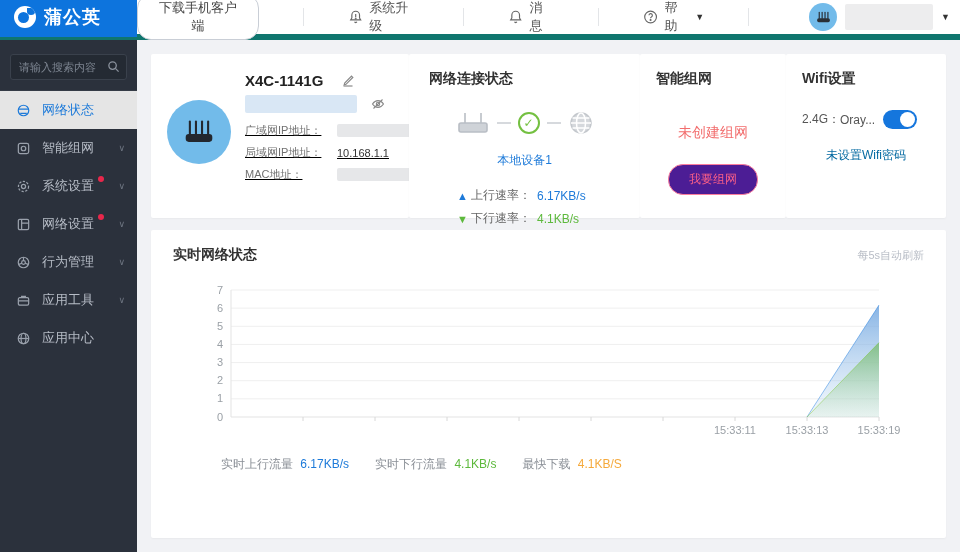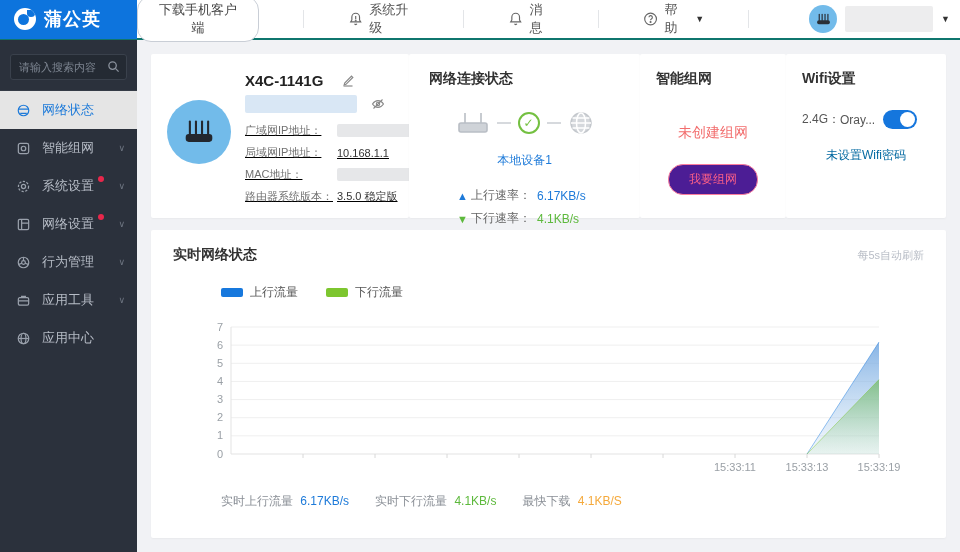--- a/index.html
+++ b/index.html
@@ -1,21 +1,21 @@
 <!DOCTYPE html>
 <html><head>
 <meta charset="utf-8">
 <style>
   * { margin:0; padding:0; box-sizing:border-box; }
   html,body { width:960px; height:552px; overflow:hidden;
     font-family:"Liberation Sans","DejaVu Sans",sans-serif; background:#f1f2f5; }
 
   
   .header { position:absolute; top:0; left:0; right:0; height:40px; background:#fff;
-    border-bottom:2px solid #0f766e; display:flex; align-items:center; z-index:5; }
+    border-bottom:6px solid #0f766e; display:flex; align-items:center; z-index:5; }
   .logo-block { width:137px; height:40px; background:#0d74dd; display:flex;
     align-items:center; padding-left:14px; gap:8px; flex-shrink:0; }
   .logo-mark { width:22px; height:22px; background:#fff; border-radius:50%; position:relative; overflow:hidden; }
   .logo-mark::after { content:""; position:absolute; left:4px; top:6px; width:11px; height:11px;
     background:#0d74dd; border-radius:50%; }
   .logo-mark::before { content:""; position:absolute; right:1px; top:2px; width:8px; height:7px;
     background:#0d74dd; border-radius:0 50% 50% 50%; }
   .logo-text { color:#fff; font-size:18px; font-weight:bold; letter-spacing:1px; }
   .header-right { margin-left:auto; display:flex; align-items:center; height:40px;gap:28px; }
   .hbtn { display:flex; align-items:center; gap:6px; font-size:13px; color:#555; cursor:pointer; }
@@ -280,24 +280,20 @@
             <span class="value-mask"></span>
           </div>
           <div class="info-row">
             <span class="info-label">局域网IP地址：</span>
             <span class="info-value">10.168.1.1</span>
           </div>
           <div class="info-row">
             <span class="info-label">MAC地址：</span>
             <span class="value-mask"></span>
           </div>
-          <div class="info-row">
-            <span class="info-label">路由器系统版本：</span>
-            <span class="info-value">3.5.0 稳定版</span>
-          </div>
         </div>
       </div>
     </div>
 
     <div class="card conn-card">
       <div class="card-title">网络连接状态</div>
       <div class="conn-diagram">
         <svg width="34" height="26" viewBox="0 0 34 26" fill="none" stroke="#b9bec5" stroke-width="1.6">
           <line x1="9" y1="3" x2="9" y2="13"></line>
             <line x1="25" y1="3" x2="25" y2="13"></line>
@@ -342,30 +338,20 @@
         <span class="toggle"></span>
       </div>
       <div class="wifi-warning">未设置Wifi密码</div>
     </div>
   </div>
 
   <div class="card chart-card">
     <div class="chart-head">
       <span class="card-title">实时网络状态</span>
       <span class="refresh-note">每5s自动刷新</span>
-    </div>
-    <div class="legend">
-      <span class="legend-item">
-        <span class="legend-swatch" style="background:#1778dd;"></span>
-        <span>上行流量</span>
-      </span>
-      <span class="legend-item">
-        <span class="legend-swatch" style="background:#7dc62f;"></span>
-        <span>下行流量</span>
-      </span>
     </div>
     <svg id="traffic-chart" width="754" height="172" viewBox="0 0 754 172">
         <defs>
           <linearGradient id="grad0" x1="0" y1="0" x2="0" y2="1">
             <stop offset="0%" stop-color="rgba(113,166,224,0.85)"></stop>
             <stop offset="100%" stop-color="rgba(170,205,238,0.15)"></stop>
           </linearGradient>
           <linearGradient id="grad1" x1="0" y1="0" x2="0" y2="1">
             <stop offset="0%" stop-color="rgba(126,190,126,0.9)"></stop>
             <stop offset="100%" stop-color="rgba(190,224,190,0.2)"></stop>

